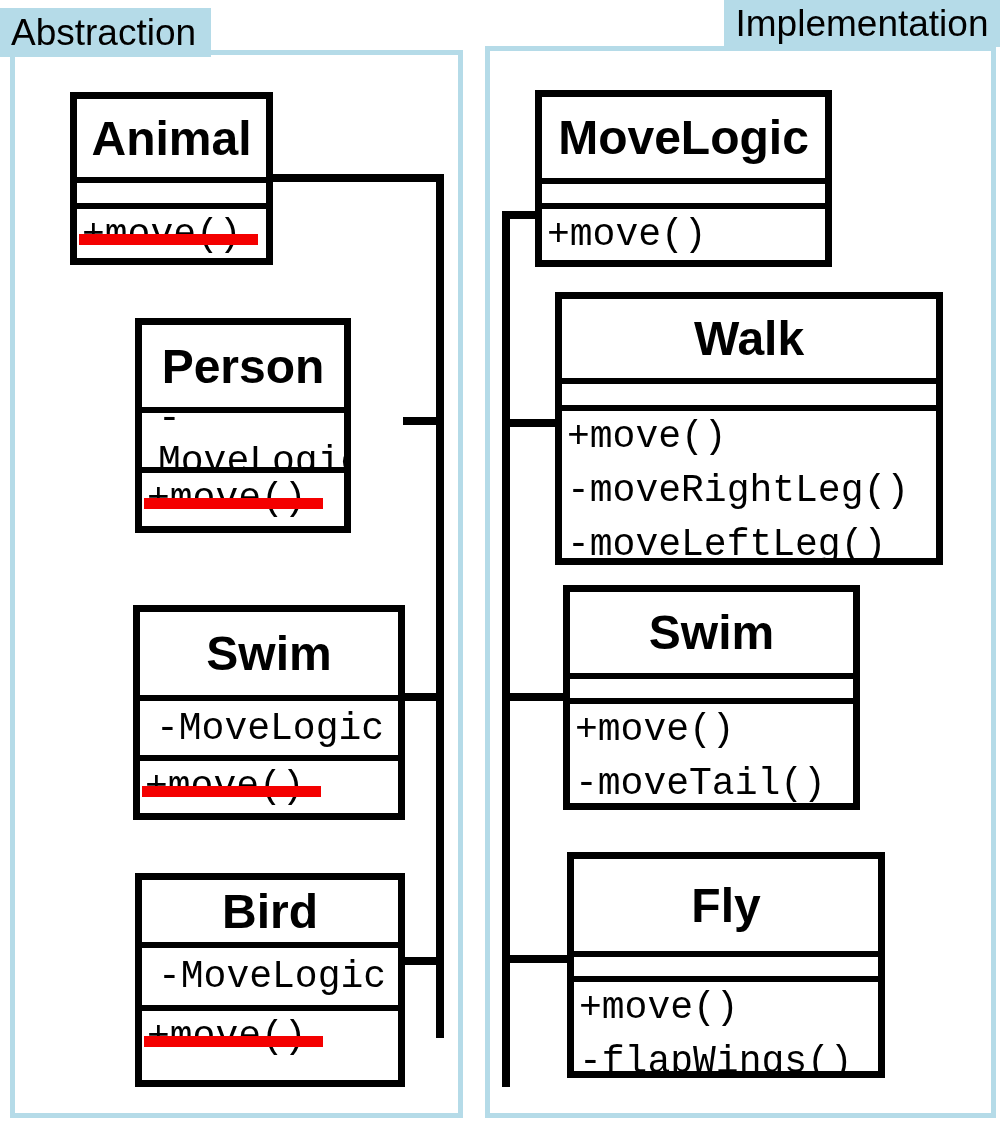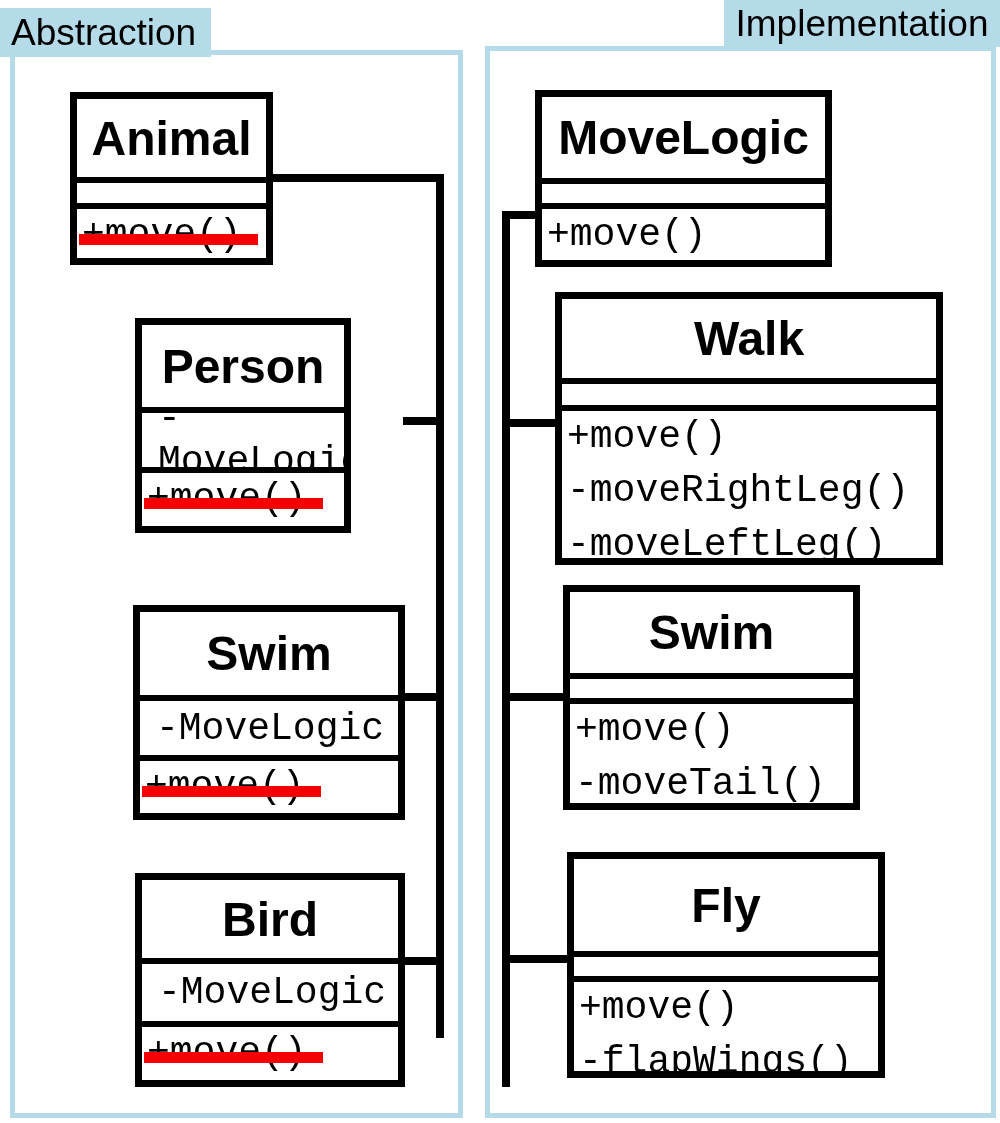--- a/index.html
+++ b/index.html
@@ -96,21 +96,21 @@
     <div class="cb-header" style="height:83px">Swim</div>
     <div class="cb-attrs" style="height:60px">
       <span class="mono">-MoveLogic</span>
     </div>
     <div class="cb-methods">
       <div class="m-line"><span class="mono struck">+move()</span></div>
     </div>
   </div>
 
   <div class="class-box" style="left:135px;top:873px;width:270px;height:214px">
-    <div class="cb-header" style="height:78px">Bird</div>
+    <div class="cb-header" style="height:62px">Bird</div>
     <div class="cb-attrs" style="height:63px">
       <span class="mono">-MoveLogic</span>
     </div>
     <div class="cb-methods">
       <div class="m-line"><span class="mono struck">+move()</span></div>
     </div>
   </div>
 
   <div class="class-box" style="left:535px;top:90px;width:297px;height:177px">
     <div class="cb-header" style="height:81px">MoveLogic</div>

